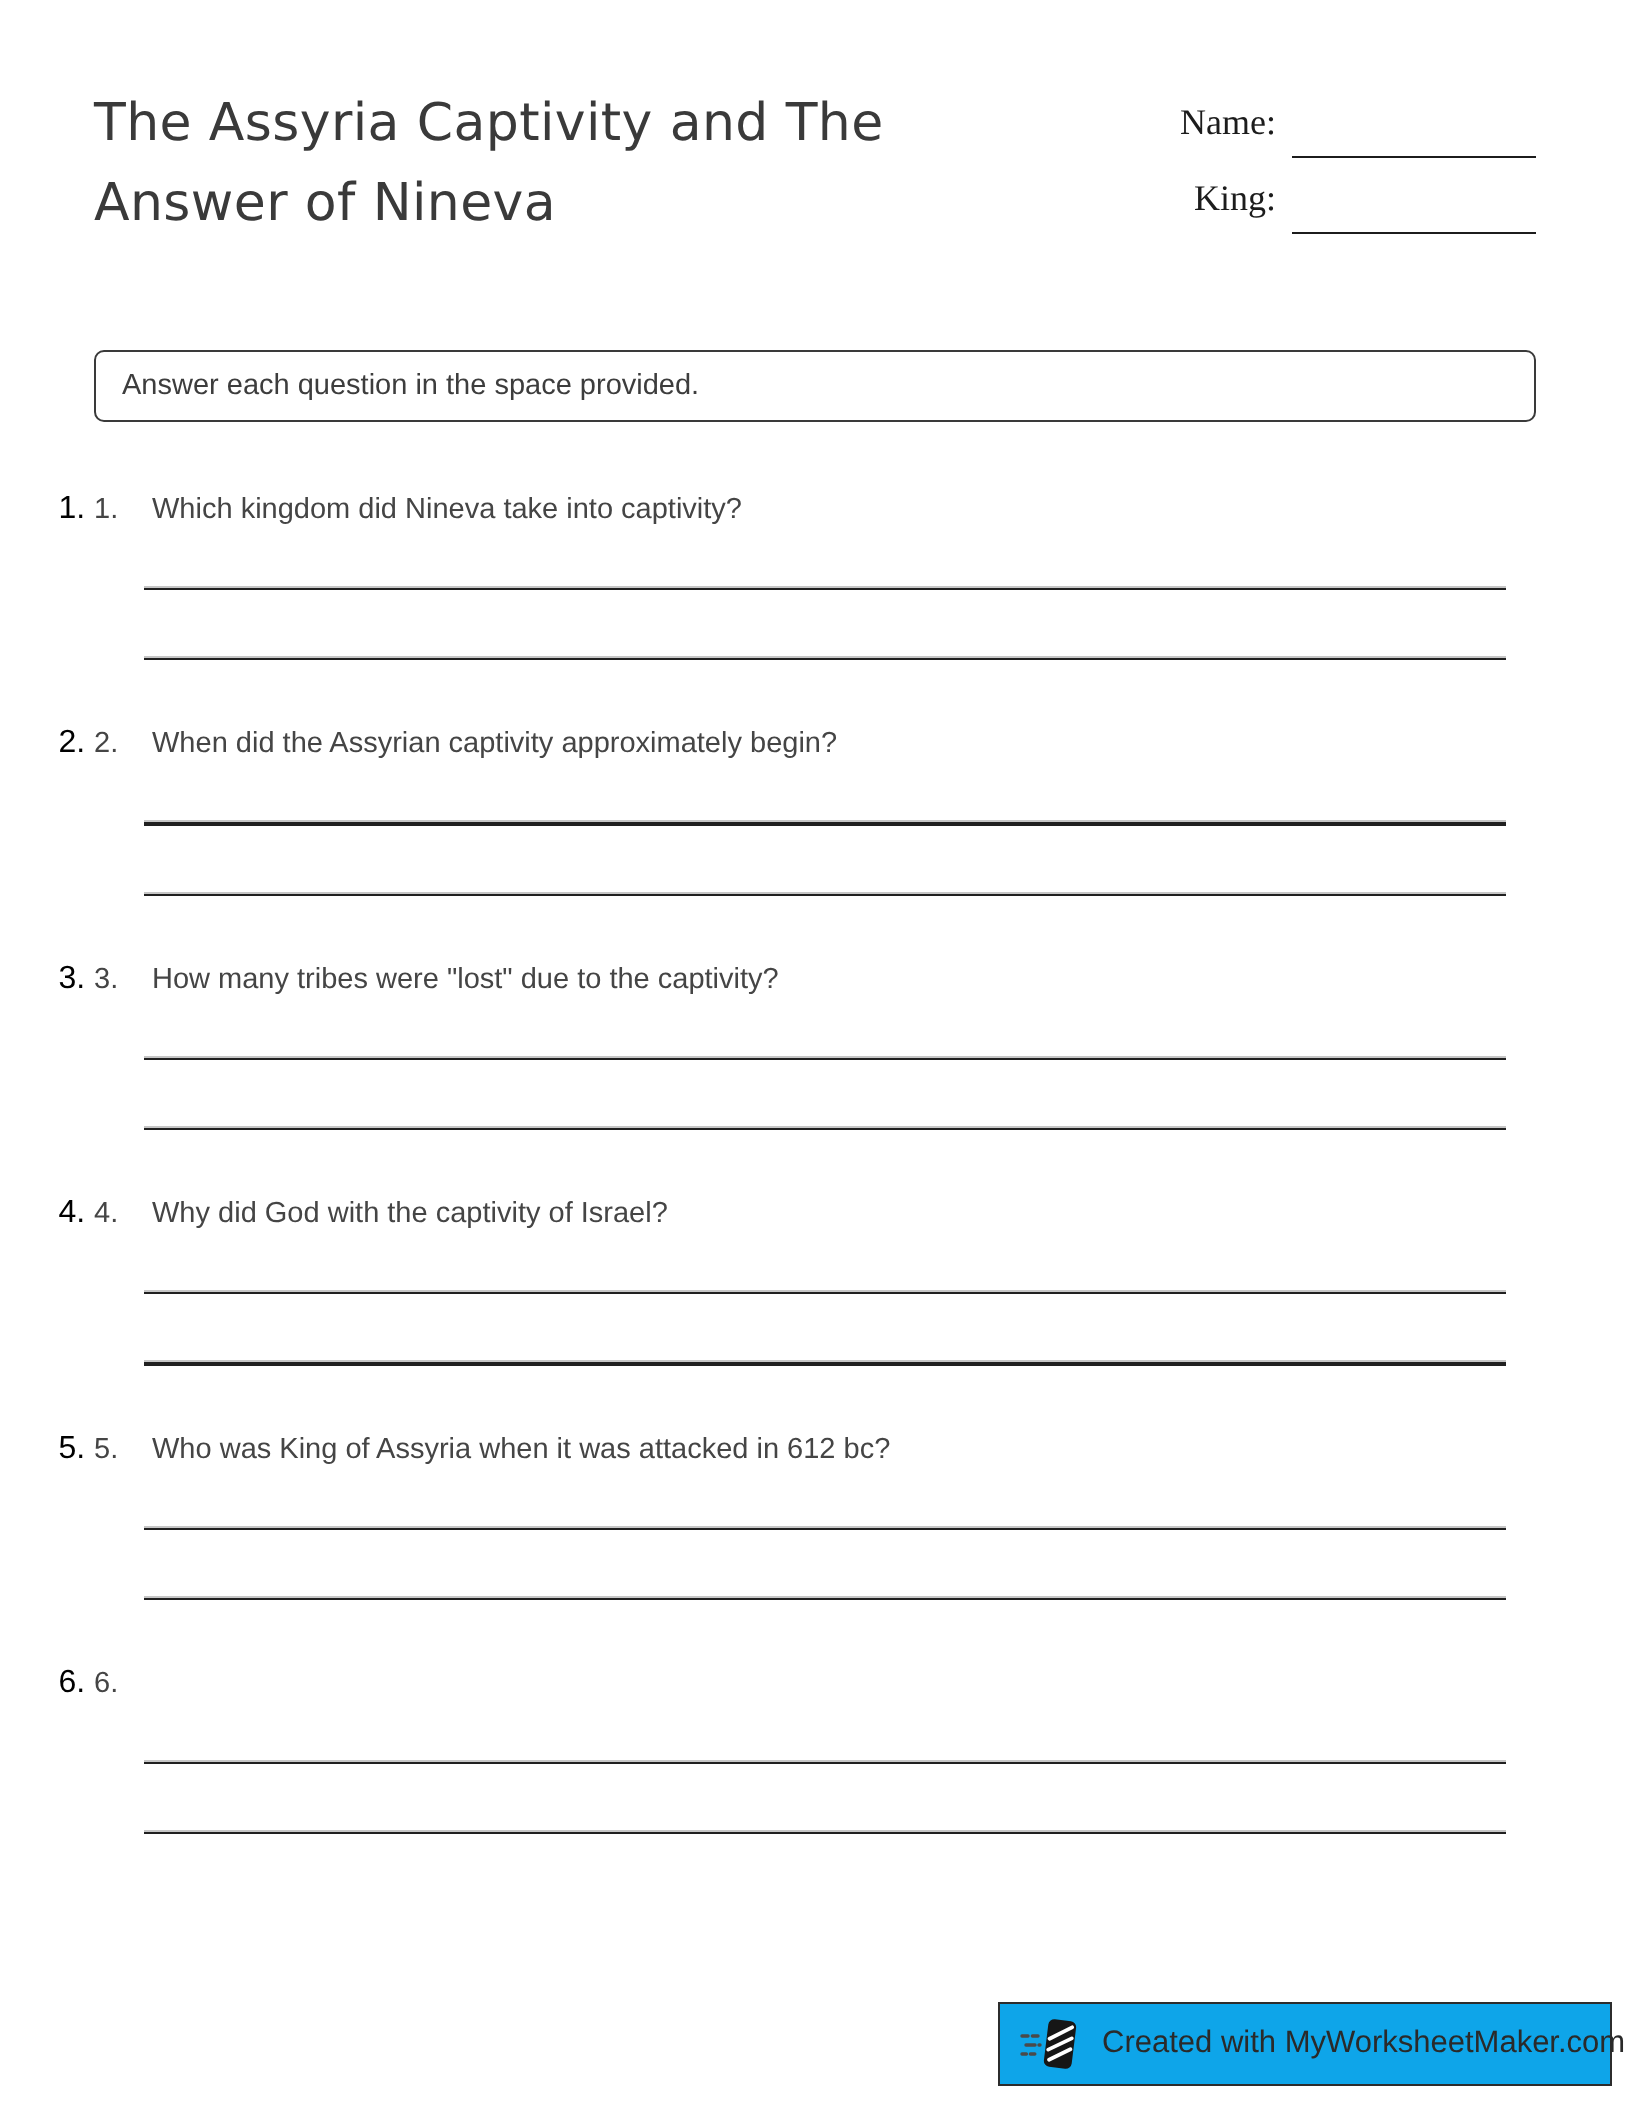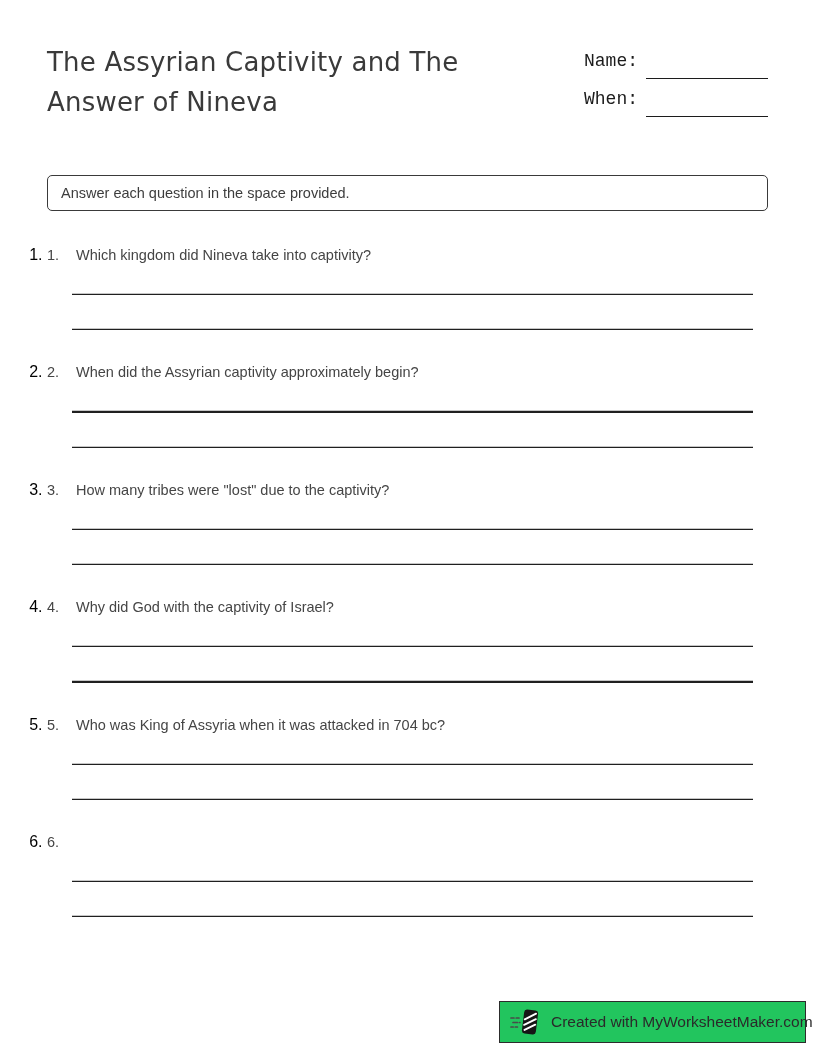--- a/index.html
+++ b/index.html
@@ -19,21 +19,21 @@
     font-size: 26px; line-height: 40px; font-weight: 400;
     color: #3a3a3a; letter-spacing: 0.2px;
   }
   .title span { display: block; }
 
   .fill-row { position: absolute; right: 48px; width: 230px; height: 28px; }
   .fill-row.name { top: 51px; }
   .fill-row.date { top: 89px; }
   .fill-label {
     position: absolute; right: 130px; top: 0;
-    font-family: Liberation Mono, monospace;
+    font-family: Liberation Serif, serif;
     font-size: 18px; color: #1c1c1c;
   }
   .fill-blank {
     position: absolute; right: 0; bottom: 0;
     width: 122px; height: 0;
     border-bottom: 1.6px solid #1c1c1c;
   }
 
   
   .instruction-box {
@@ -57,41 +57,41 @@
     border-top: 1px solid #c6c6c6;
   }
   .answer-line.first { margin-top: 28px; }
   .answer-line.second { margin-top: 33px; }
 
   
   .footer-badge {
     position: absolute; left: 499px; top: 1001px;
     width: 307px; height: 42px;
     border: 1.8px solid #2c2c2c;
-    background: #22c55e;
+    background: #0ea5e9;
     display: flex; align-items: center;
     padding-left: 10px;
   }
   .footer-logo { flex: 0 0 auto; margin-right: 9px; display: block; }
   .footer-text { font-size: 15.5px; color: #2a2a2a; white-space: nowrap; }
 </style>
 </head>
 <body>
 
 <h1 class="title">
-  <span>The Assyrian Captivity and The</span>
+  <span>The Assyria Captivity and The</span>
   <span>Answer of Nineva</span>
 </h1>
 
 <div class="fill-row name">
   <span class="fill-label">Name:</span>
   <span class="fill-blank"></span>
 </div>
 <div class="fill-row date">
-  <span class="fill-label">When:</span>
+  <span class="fill-label">King:</span>
   <span class="fill-blank"></span>
 </div>
 
 <div class="instruction-box">
   <span>Answer each question in the space provided.</span>
 </div>
 
 <ol class="questions">
   <li class="question">
     <div class="q-row">
@@ -125,21 +125,21 @@
       <span class="q-num">4.</span>
       <span class="q-text">Why did God with the captivity of Israel?</span>
     </div>
     <div class="answer-line first"></div>
     <div class="answer-line second"></div>
   </li>
 
   <li class="question">
     <div class="q-row">
       <span class="q-num">5.</span>
-      <span class="q-text">Who was King of Assyria when it was attacked in 704 bc?</span>
+      <span class="q-text">Who was King of Assyria when it was attacked in 612 bc?</span>
     </div>
     <div class="answer-line first"></div>
     <div class="answer-line second"></div>
   </li>
 
   <li class="question">
     <div class="q-row">
       <span class="q-num">6.</span>
       <span class="q-text"></span>
     </div>

